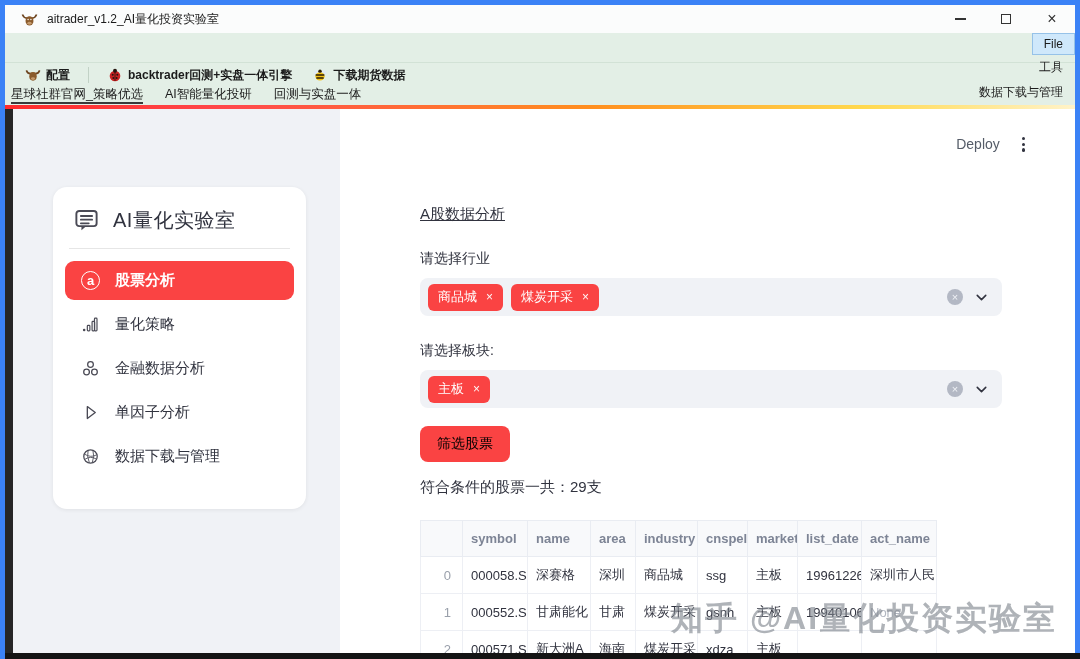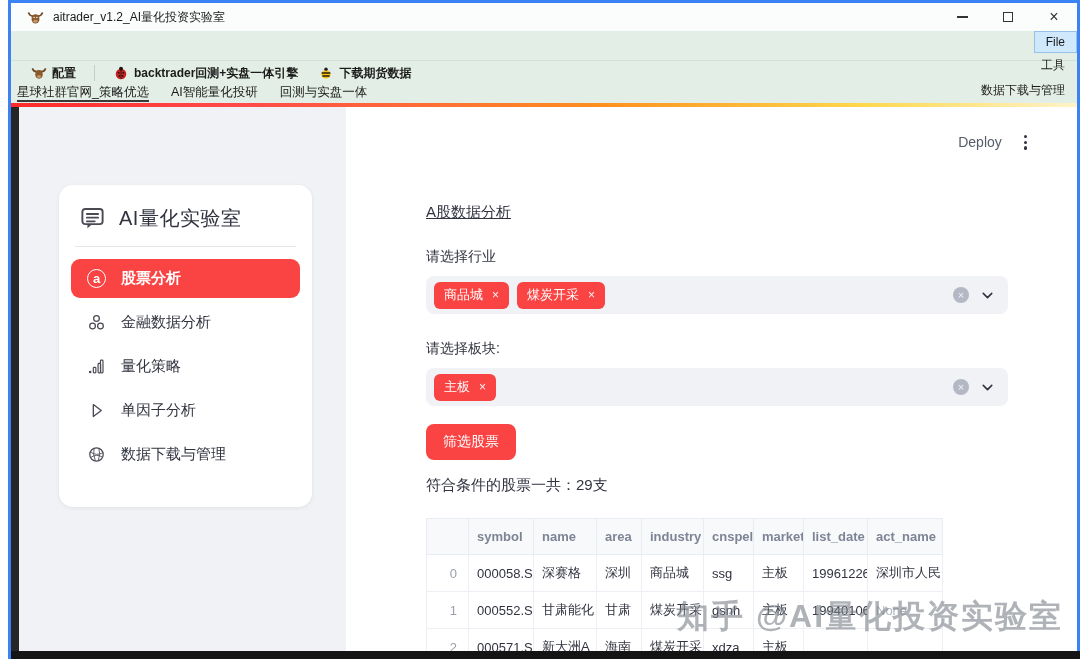--- a/index.html
+++ b/index.html
@@ -1,18 +1,18 @@
 <!DOCTYPE html>
 <html><head>
 <meta charset="utf-8">
 <style>
   * { margin:0; padding:0; box-sizing:border-box; }
   html,body { width:1080px; height:659px; }
   body { font-family:"Liberation Sans","DejaVu Sans",sans-serif; background:#fff; position:relative; overflow:hidden; }
-  #window { position:absolute; inset:0; border:3px solid #3b82f6; background:#fff;margin-left:8px; }
+  #window { position:absolute; inset:0; border:5px solid #3b82f6; background:#fff; }
 
   
   .titlebar { height:28px; background:#fbfcfc; display:flex; align-items:center; padding-left:16px; }
   .titlebar .win-icon { width:17px; height:17px; margin-right:9px; }
   .titlebar .title { font-size:12px; color:#1b1b1b; }
   .win-controls { margin-left:auto; display:flex; height:100%; }
   .win-btn { width:46px; height:100%; display:flex; align-items:center; justify-content:center; color:#333; }
   .min-bar { width:11px; height:1.5px; background:#333; display:block; }
   .max-box { width:10px; height:10px; border:1.2px solid #333; display:block; }
   .close-glyph { font-size:16px; line-height:1; }
@@ -56,21 +56,21 @@
   .main-col { position:absolute; left:415px; top:96px; width:582px; }
   .main-title { font-size:15px; color:#31333f;text-decoration:underline; }
   .field-label { font-size:14px; color:#31333f; margin-top:26px; }
   .select-box { margin-top:10px; height:38px; background:#f0f2f6; border-radius:8px; display:flex; align-items:center; padding:0 12px 0 8px; }
   .tag { background:#fa4343; color:#fff; font-size:13px; border-radius:6px; padding:4.5px 10px; display:flex; align-items:center; gap:9px; margin-right:8px; white-space:nowrap; }
   .tag .tag-x { font-size:12px; line-height:1; opacity:.95; }
   .select-icons { margin-left:auto; display:flex; align-items:center; gap:10px; }
   .clear-circle { width:16px; height:16px; border-radius:50%; background:#b3b8c4; color:#f0f2f6; font-size:11px; line-height:16px; text-align:center; }
   .chevron svg { width:17px; height:17px; display:block; }
 
-  .btn-filter { margin-top:18px; display:inline-block; background:#fa4343; color:#ffffff; border:none; border-radius:8px;
+  .btn-filter { margin-top:18px; display:inline-block; background:#fa4343; color:#000000; border:none; border-radius:8px;
                 font-size:14px; padding:9px 17px; font-family:inherit; }
   .result-text { margin-top:16px; font-size:15px; color:#31333f; }
 
   .table-wrap { margin-top:23px; width:516px; }
   table.stock-table { border-collapse:collapse; table-layout:fixed; width:516px; font-size:13px; color:#31333f; }
   .stock-table th { background:#f8f9fb; color:#7d8495; font-weight:700; text-align:left; padding:10px 8px; border:1px solid #e9ecf2; white-space:nowrap; overflow:hidden; }
   .stock-table td { padding:9px 8px; border:1px solid #edeff4; white-space:nowrap; overflow:hidden; background:#fff; }
   .stock-table td.idx { color:#9aa0ab; text-align:right; padding-right:11px; }
   .stock-table td.muted { color:#b2b7c1; }
 
@@ -167,34 +167,34 @@
           <span class="side-title">AI量化实验室</span>
         </div>
         <hr class="side-divider">
 
         <div class="side-item selected">
           <span class="icon-a-circle">a</span>
           <span>股票分析</span>
         </div>
         <div class="side-item">
           <svg viewBox="0 0 24 24">
-            <circle cx="12" cy="7" r="3.6" fill="none" stroke="#4a4a55" stroke-width="1.6"></circle>
-            <circle cx="7" cy="16.5" r="3.6" fill="none" stroke="#4a4a55" stroke-width="1.6"></circle>
-            <circle cx="17" cy="16.5" r="3.6" fill="none" stroke="#4a4a55" stroke-width="1.6"></circle>
-          </svg>
-          <span>金融数据分析</span>
-        </div>
-        <div class="side-item">
-          <svg viewBox="0 0 24 24">
             <circle cx="4" cy="19" r="1.6" fill="#4a4a55"></circle>
             <rect x="8" y="13" width="3.2" height="7" rx="1" fill="none" stroke="#4a4a55" stroke-width="1.5"></rect>
             <rect x="14" y="8" width="3.2" height="12" rx="1" fill="none" stroke="#4a4a55" stroke-width="1.5"></rect>
             <rect x="20" y="4" width="3.2" height="16" rx="1" fill="none" stroke="#4a4a55" stroke-width="1.5" transform="translate(-3 0)"></rect>
           </svg>
           <span>量化策略</span>
+        </div>
+        <div class="side-item">
+          <svg viewBox="0 0 24 24">
+            <circle cx="12" cy="7" r="3.6" fill="none" stroke="#4a4a55" stroke-width="1.6"></circle>
+            <circle cx="7" cy="16.5" r="3.6" fill="none" stroke="#4a4a55" stroke-width="1.6"></circle>
+            <circle cx="17" cy="16.5" r="3.6" fill="none" stroke="#4a4a55" stroke-width="1.6"></circle>
+          </svg>
+          <span>金融数据分析</span>
         </div>
         <div class="side-item">
           <svg viewBox="0 0 24 24">
             <path d="M8 4.5 L18 12 L8 19.5 Z" fill="none" stroke="#4a4a55" stroke-width="1.7" stroke-linejoin="round"></path>
           </svg>
           <span>单因子分析</span>
         </div>
         <div class="side-item">
           <svg viewBox="0 0 24 24">
             <circle cx="12" cy="12" r="8.5" fill="none" stroke="#4a4a55" stroke-width="1.6"></circle>

